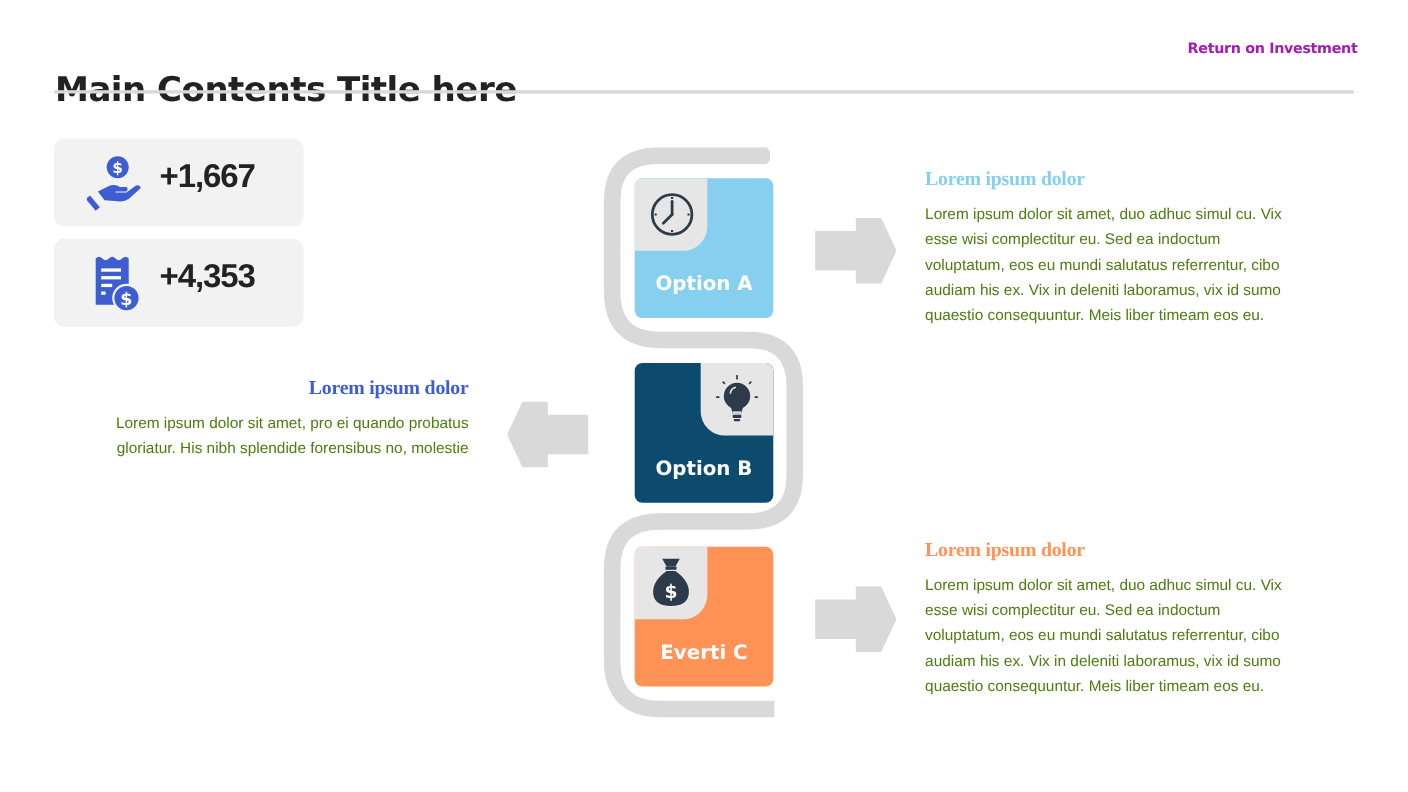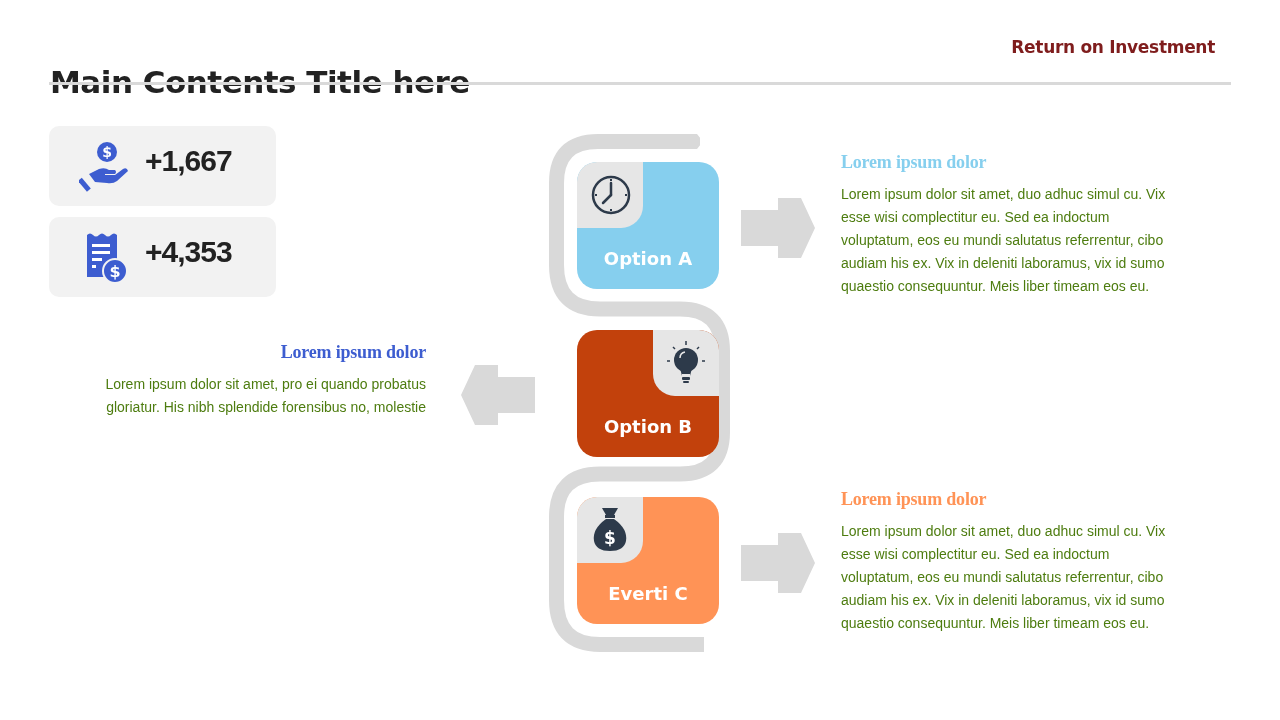--- a/index.html
+++ b/index.html
@@ -1,29 +1,29 @@
 <!DOCTYPE html>
 <html><head>
 <meta charset="utf-8">
 <style>
   * { box-sizing: border-box; margin: 0; padding: 0; }
   html, body { width: 1280px; height: 720px; background: #ffffff; overflow: hidden; }
   body { position: relative; font-family: "Liberation Sans", sans-serif; color: #333; }
 
   .title { position: absolute; left: 50px; top: 28px; font-family: "DejaVu Sans", sans-serif; font-weight: bold; font-size: 31px; color: #222222; letter-spacing: -0.5px; margin-top: 36px; }
-  .subtitle { position: absolute; right: 65px; top: 37px; font-family: "DejaVu Sans", sans-serif; font-weight: bold; font-size: 17px; color: #7f1d1d; letter-spacing: -0.3px; }
+  .subtitle { position: absolute; right: 46px; top: 37px; font-family: "DejaVu Sans", sans-serif; font-weight: bold; font-size: 13px; color: #a21caf; letter-spacing: -0.3px; }
   .rule { position: absolute; left: 49px; top: 82px; width: 1182px; height: 3px; background: #d9d9d9; }
 
   .stat { position: absolute; left: 49px; width: 227px; height: 80px; background: #f2f2f2; border-radius: 10px; }
   .stat .icon { position: absolute; left: 30px; top: 14px; width: 52px; height: 52px; }
   .stat .value { position: absolute; left: 96px; top: 18px; font-family: Liberation Sans, sans-serif; font-weight: bold; font-size: 30px; color: #222; letter-spacing: -1px; }
 
   .snake { position: absolute; left: 0; top: 0; }
 
-  .opt { position: absolute; left: 577px; width: 142px; height: 127px; border-radius: 20px; overflow: hidden; }
+  .opt { position: absolute; left: 577px; width: 126px; height: 127px; border-radius: 7px; overflow: hidden; }
   .opt .corner { position: absolute; width: 66px; height: 66px; background: #e6e6e6; }
   .opt .corner svg { position: absolute; }
   .opt .label { position: absolute; left: 0; right: 0; bottom: 20px; text-align: center; color: #ffffff; font-weight: bold; font-size: 18px; font-family: "DejaVu Sans", sans-serif; }
 
   .arrow { position: absolute; }
 
   .block { position: absolute; }
   .block h3 { font-family: Liberation Serif, serif; font-weight: 600; font-size: 18px; margin-bottom: 10px; letter-spacing: -0.2px; }
   .block p { font-size: 14px; line-height: 23px; color: #4d7c0f; }
   .block.right { text-align: right; }
@@ -71,21 +71,21 @@
       <line x1="22" y1="22" x2="14" y2="30" stroke="#2d3a4a" stroke-width="2.5" stroke-linecap="round"></line>
       <line x1="22" y1="6" x2="22" y2="8" stroke="#2d3a4a" stroke-width="2"></line>
       <line x1="22" y1="36" x2="22" y2="38" stroke="#2d3a4a" stroke-width="2"></line>
       <line x1="6" y1="22" x2="8" y2="22" stroke="#2d3a4a" stroke-width="2"></line>
       <line x1="36" y1="22" x2="38" y2="22" stroke="#2d3a4a" stroke-width="2"></line>
     </svg>
   </div>
   <div class="label">Option A</div>
 </div>
 
-<div class="opt" style="top:330px; background:#c2410c;">
+<div class="opt" style="top:330px; background:#0c4a6e;">
   <div class="corner" style="right:0; top:0; border-bottom-left-radius:22px;">
     <svg width="50" height="50" viewBox="0 0 50 50" style="left:8px; top:8px;">
       <circle cx="25" cy="22" r="12" fill="#2d3a4a"></circle>
       <path d="M19 30 L31 30 L29 38 L21 38 Z" fill="#2d3a4a"></path>
       <rect x="21" y="36" width="8" height="2" fill="#e6e6e6"></rect>
       <rect x="21" y="39" width="8" height="3" rx="1" fill="#2d3a4a"></rect>
       <rect x="22" y="43" width="6" height="2" rx="1" fill="#2d3a4a"></rect>
       <path d="M19 20 Q19 15 24 14" fill="none" stroke="#e6e6e6" stroke-width="1.5"></path>
       <line x1="25" y1="3" x2="25" y2="7" stroke="#2d3a4a" stroke-width="1.5"></line>
       <line x1="12" y1="9" x2="14" y2="11" stroke="#2d3a4a" stroke-width="1.5"></line>

